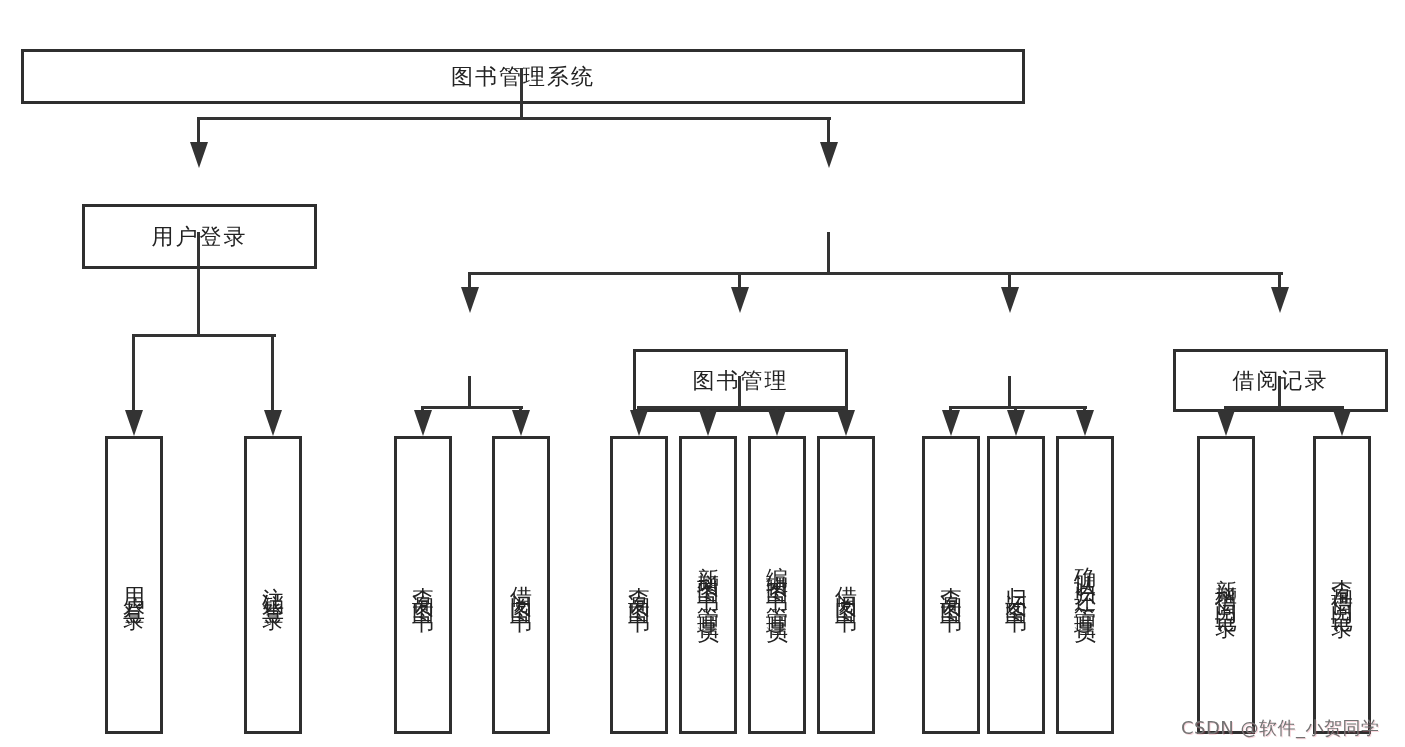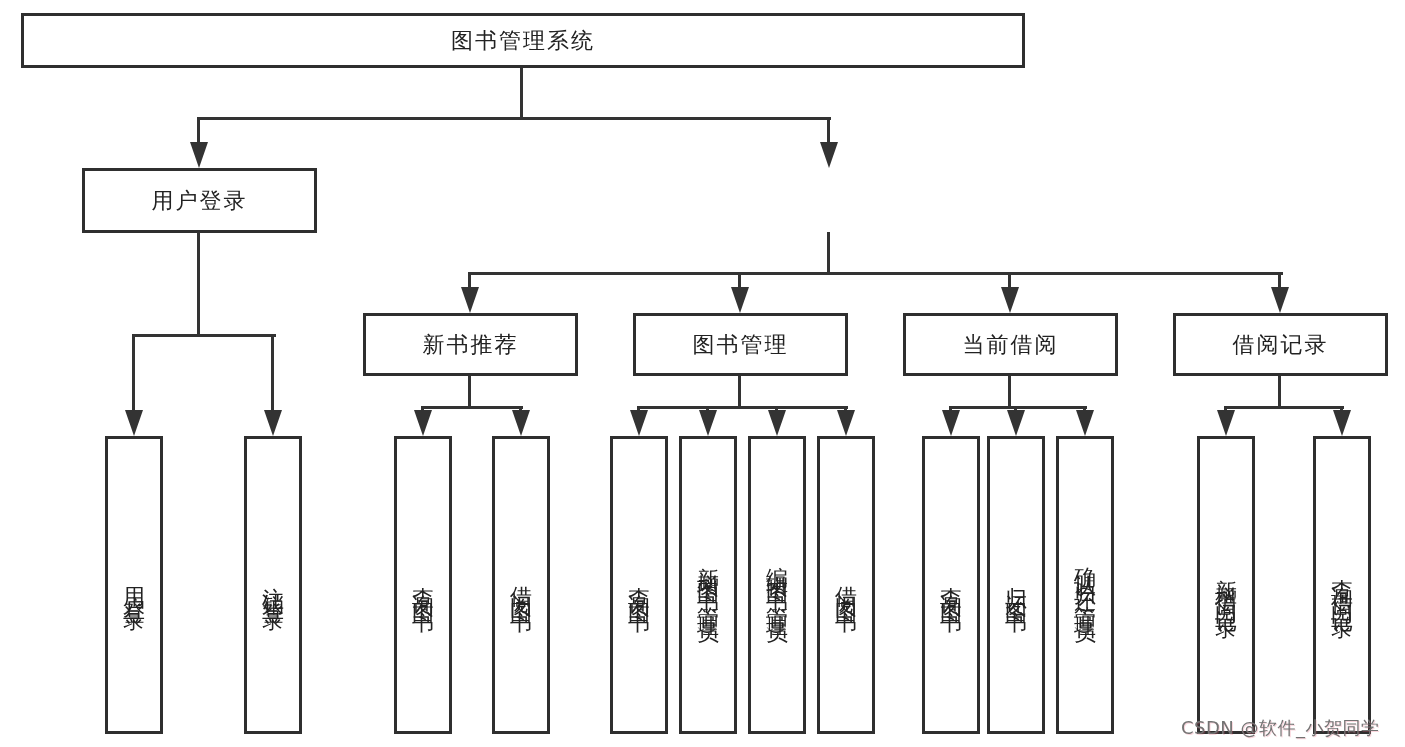--- a/index.html
+++ b/index.html
@@ -15,21 +15,21 @@
     position: absolute;
     background: #ffffff;
     border: 3px solid #2f2f2f;
     box-sizing: border-box;
     display: flex;
     align-items: center;
     justify-content: center;
     color: #222222;
     line-height: 1;
   }
-  .h { font-size: 22px; letter-spacing: 2px; white-space: nowrap; }
+  .h { font-size: 22px; letter-spacing: 2px; white-space: nowrap; margin-top: 36px; }
   .v {
     writing-mode: vertical-rl;
     text-orientation: mixed;
     font-size: 22px;
     letter-spacing: 8px;
   }
   .vl { position: absolute; width: 3px; background: #333333; }
   .hl { position: absolute; height: 3px; background: #333333; }
   .arr {
     position: absolute;
@@ -51,23 +51,21 @@
 </style>
 </head>
 <body>
 
 <div id="canvas">
 
   <div class="box h" style="left:21px; top:13px; width:1004px; height:55px;">图书管理系统</div>
 
   <div class="box h" style="left:82px; top:168px; width:235px; height:65px;">用户登录</div>
 
-  <div class="box h" style="left:363px; top:313px; width:215px; height:63px;">新书推荐</div>
   <div class="box h" style="left:633px; top:313px; width:215px; height:63px;">图书管理</div>
-  <div class="box h" style="left:903px; top:313px; width:215px; height:63px;">当前借阅</div>
   <div class="box h" style="left:1173px; top:313px; width:215px; height:63px;">借阅记录</div>
 
   <div class="box v" style="left:105px; top:436px; width:58px; height:298px;">用户登录</div>
   <div class="box v" style="left:244px; top:436px; width:58px; height:298px;">注销登录</div>
 
   <div class="box v" style="left:394px; top:436px; width:58px; height:298px;">查询图书</div>
   <div class="box v" style="left:492px; top:436px; width:58px; height:298px;">借阅图书</div>
 
   <div class="box v" style="left:610px; top:436px; width:58px; height:298px;">查询图书</div>
   <div class="box v" style="left:679px; top:436px; width:58px; height:298px;">新增图书（管理员）</div>

